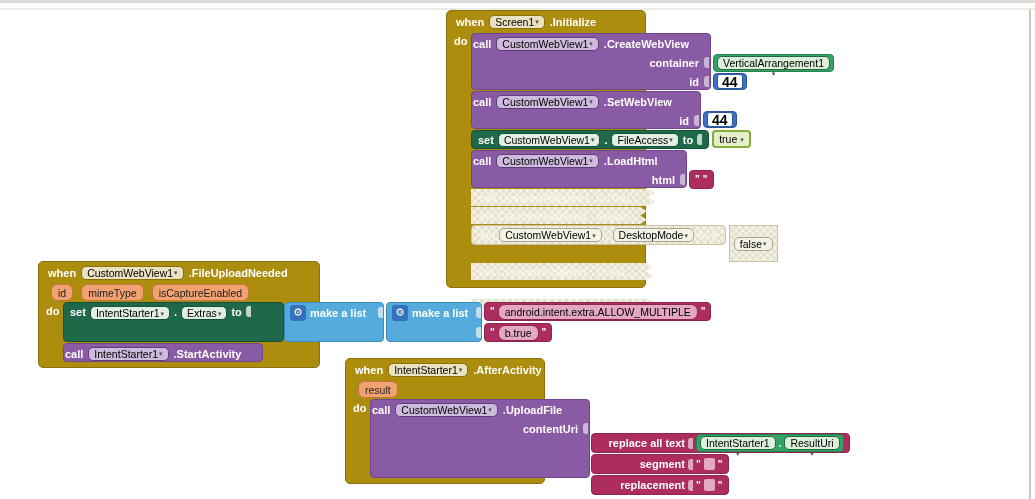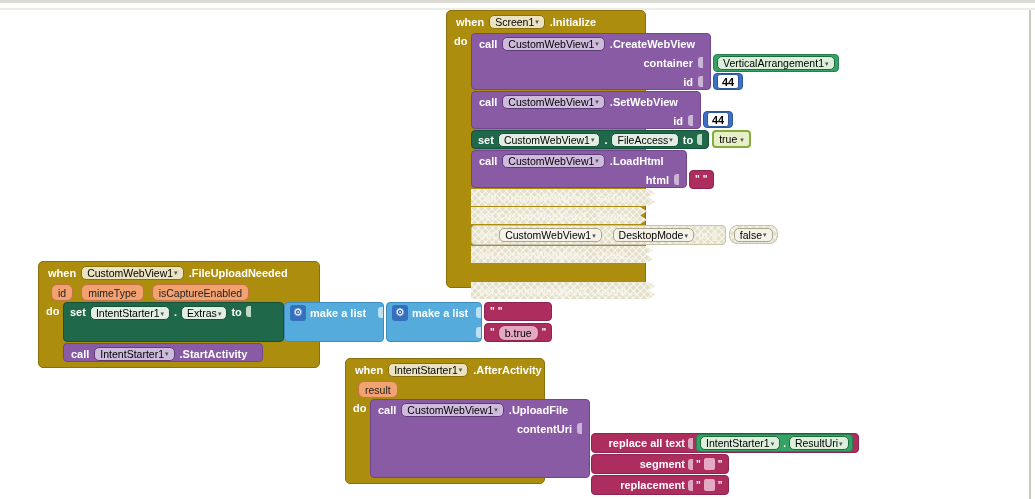--- a/index.html
+++ b/index.html
@@ -23,42 +23,42 @@
   .inner{position:absolute;left:24px;display:flex;flex-direction:column;gap:1px;}
 
   
   .pill,.lpill,.dgpill,.gpill,.dispill{
     display:inline-flex;align-items:center;gap:1px;border-radius:5px;
     padding:0 5px;height:14px;font-size:10.5px;font-weight:normal;color:#000;white-space:nowrap;box-sizing:border-box;
   }
   .pill{background:#EAE2C1;border:1px solid #8A700B;}
   .lpill{background:#CEBADC;border:1px solid #5F3D79;}
   .dgpill{background:#E2EEE2;border:1px solid #14513A;}
-  .gpill{background:#DCEFDA;border:1px solid #1F6B41;}
+  .gpill{background:#DCEFDA;border:1px solid #1F6B41;flex-direction:column;}
   .dispill{background:#F5F3E8;border:1px solid #ABA68D;}
   .arr{font-size:7px;color:#555;line-height:1;}
   .ppill{background:#F2A170;border:1px solid #BF7442;border-radius:6px;padding:0 6px;height:15px;
          display:inline-flex;align-items:center;font-size:10.5px;color:#222;white-space:nowrap;}
 
   
   .blk-purple{background:#8A5BA5;border:1px solid #70478C;border-radius:4px;position:relative;color:#fff;font-weight:bold;box-sizing:border-box;}
-  .prow{display:flex;align-items:center;gap:5px;height:19px;padding:0 7px;white-space:nowrap;}
+  .prow{display:flex;align-items:center;gap:5px;height:19px;padding:0 1px;white-space:nowrap;}
   .prow.right{justify-content:flex-end;}
   .socket{width:5px;height:11px;border-radius:3px 0 0 3px;flex:0 0 auto;}
   .socket.pu{background:#C9B6D6;}
   .socket.gr{background:#BFD8C4;}
   .socket.ro{background:#DFA6C0;}
   .socket.di{background:#f2efdd;}
   .attach{position:absolute;left:100%;margin-left:3px;display:flex;align-items:flex-start;white-space:nowrap;}
 
   .getter{background:#35A266;border:1px solid #27814F;border-radius:4px;height:18px;display:inline-flex;
           align-items:center;gap:3px;padding:0 3px;box-sizing:border-box;color:#fff;font-weight:bold;}
   .math{background:#3D71C4;border:1px solid #2D579B;border-radius:4px;height:17px;display:inline-flex;
         align-items:center;padding:0 3px;box-sizing:border-box;}
-  .mpill{background:#fff;border:1px solid #2D579B;border-radius:3px;height:13px;padding:0 4px;font-size:11px;
+  .mpill{background:#fff;border:1px solid #2D579B;border-radius:3px;height:13px;padding:0 4px;font-size:14px;
          display:inline-flex;align-items:center;color:#000;font-weight:bold;}
   .blk-green{background:#20684A;border:1px solid #14513A;border-radius:4px;color:#fff;font-weight:bold;
              display:flex;align-items:center;gap:4px;padding:0 6px;height:19px;box-sizing:border-box;white-space:nowrap;}
   .true-blk{background:#E7EFC8;border:2px solid #84AE3C;border-radius:4px;height:18px;padding:0 5px;margin-left:3px;
             display:inline-flex;align-items:center;gap:3px;font-size:10.5px;color:#000;box-sizing:border-box;}
   .rose-blk{background:#AD2D5E;border:1px solid #8E2450;border-radius:4px;height:19px;display:inline-flex;
             align-items:center;gap:3px;padding:0 5px;color:#fff;font-weight:bold;font-size:10px;box-sizing:border-box;white-space:nowrap;}
   .rpill{background:#E5A8C3;border:1px solid #8E2450;border-radius:7px;height:14px;padding:0 6px;font-size:10.5px;
          font-weight:normal;color:#000;display:inline-flex;align-items:center;white-space:nowrap;}
   .rsq{width:11px;height:12px;background:#E3A9C5;border-radius:2px;}
@@ -68,21 +68,21 @@
         align-items:center;justify-content:center;font-size:11px;font-weight:normal;flex:0 0 auto;}
   .bsock{position:absolute;right:0;width:5px;height:11px;background:#BFE0F0;border-radius:3px 0 0 3px;}
 
   
   .dis{background:#E4E0CA;color:#F7F5EA;font-weight:bold;display:flex;align-items:center;gap:4px;
        height:17px;padding:0 8px;font-size:10.5px;box-sizing:border-box;white-space:nowrap;
        background-image:repeating-linear-gradient(45deg,rgba(255,255,255,.5) 0 1.5px,transparent 1.5px 5px),
                         repeating-linear-gradient(-45deg,rgba(255,255,255,.5) 0 1.5px,transparent 1.5px 5px);}
   .dis.zig{clip-path:polygon(0 0,calc(100% - 7px) 0,100% 25%,calc(100% - 7px) 50%,100% 75%,calc(100% - 7px) 100%,0 100%);}
   .dis.box{border:1px solid #C9C4A8;border-radius:4px;height:20px;}
-  .false-blk{background:#E4E0CA;border:1px solid #C9C4A8;border-radius:8px;height:19px;padding:0 4px;margin-left:3px;
+  .false-blk{background:#E4E0CA;border:1px solid #C9C4A8;border-radius:0;height:37px;padding:0 4px;margin-left:3px;
              display:inline-flex;align-items:center;box-sizing:border-box;
              background-image:repeating-linear-gradient(45deg,rgba(255,255,255,.5) 0 1.5px,transparent 1.5px 5px),
                               repeating-linear-gradient(-45deg,rgba(255,255,255,.5) 0 1.5px,transparent 1.5px 5px);}
   .row-flex{display:flex;align-items:flex-start;}
   .lblcol{display:inline-block;width:88px;text-align:right;font-weight:bold;color:#fff;font-size:11px;}
   .q{color:#fff;font-weight:bold;font-size:10px;}
 </style>
 </head>
 <body>
 
@@ -278,20 +278,21 @@
         <div class="prow" style="padding:0 5px;gap:4px;">
           <span class="gear">⚙</span>
           <span>make a list</span>
         </div>
         <span class="bsock" style="top:4px;"></span>
         <span class="bsock" style="top:24px;"></span>
       </div>
       <div style="display:flex;flex-direction:column;gap:2px;margin-left:2px;">
         <span class="rose-blk">
           <span class="q">"</span>
+          <span class="rpill">android.intent.extra.ALLOW_MULTIPLE</span>
           <span class="q">"</span>
         </span>
         <span class="rose-blk" style="align-self:flex-start;">
           <span class="q">"</span>
           <span class="rpill">b.true</span>
           <span class="q">"</span>
         </span>
       </div>
     </div>
 

